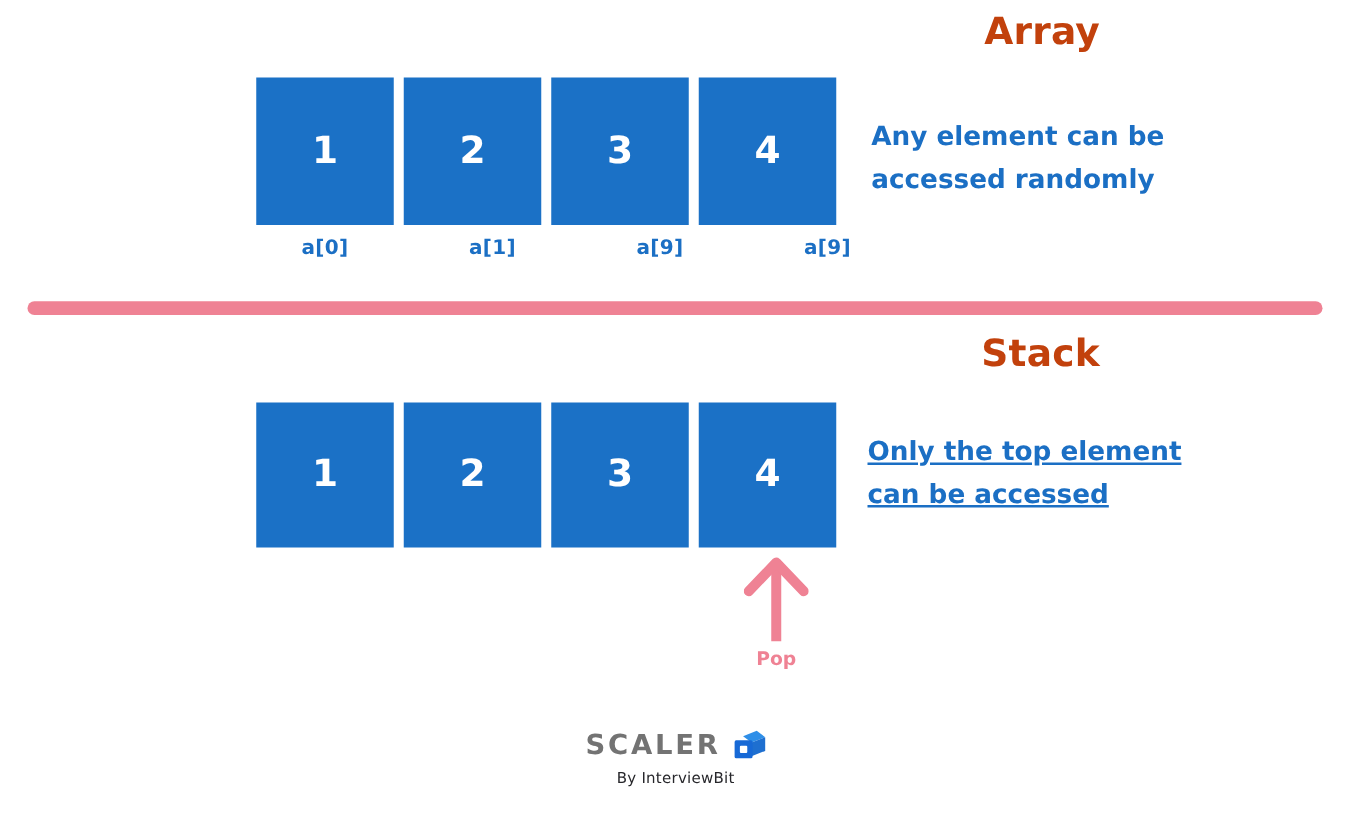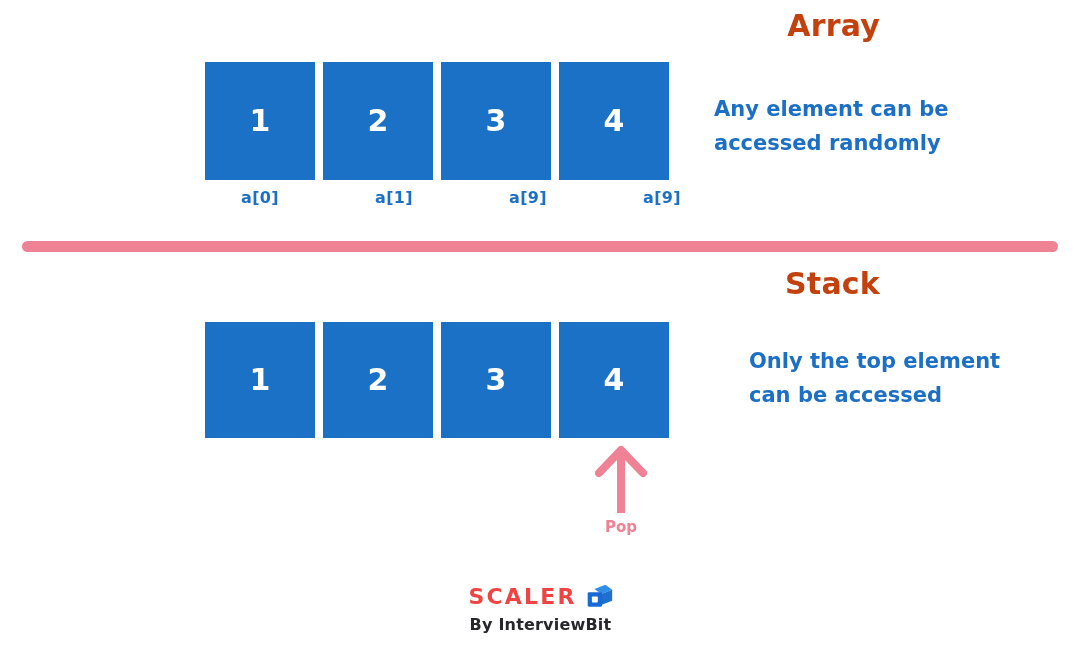--- a/index.html
+++ b/index.html
@@ -72,24 +72,23 @@
   }
 
   
   .side-caption {
     position: absolute;
     font-size: 21px;
     font-weight: 700;
     color: #1b6fc4;
     line-height: 1.62;
     white-space: pre-line;
-    margin-left: 17px;
   }
   #array-caption { left: 697px; top: 92px; }
-  #stack-caption { left: 732px; top: 344px; }
+  #stack-caption { left: 694px; top: 344px; text-decoration: underline; }
 
   
   #divider {
     position: absolute;
     left: 22px;
     top: 241px;
     width: 1036px;
     height: 11px;
     background: #ef8294;
     border-radius: 6px;
@@ -125,28 +124,28 @@
     align-items: center;
   }
   #logo-top {
     display: flex;
     align-items: center;
     gap: 9px;
   }
   #logo-wordmark {
     font-size: 22px;
     font-weight: 700;
-    color: #ef4444;
+    color: #737373;
     letter-spacing: 2.2px;
   }
   #logo-mark { width: 27px; height: 27px; display: block; }
   #logo-tagline {
     margin-top: 5px;
-    font-size: 16px;
-    font-weight: 700;
+    font-size: 12px;
+    font-weight: 400;
     color: #27272b;
     letter-spacing: 0.2px;
   }
 </style>
 </head>
 <body>
 
 <div class="section-title" id="array-title">Array</div>
 
 <div class="boxes-row" id="array-boxes">

